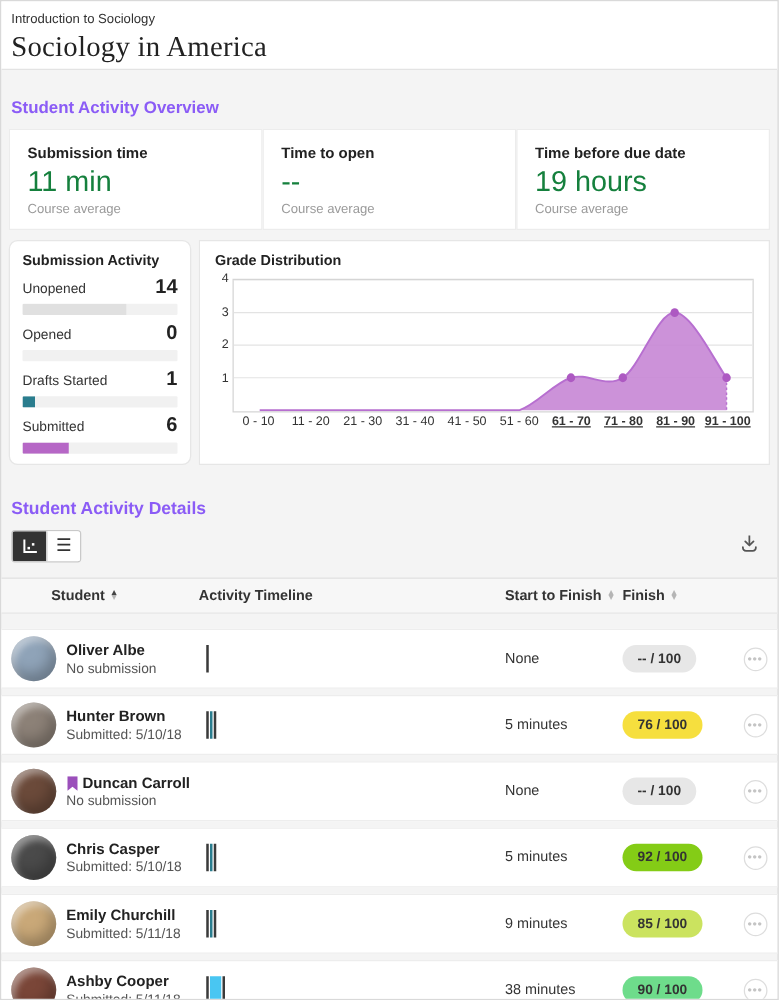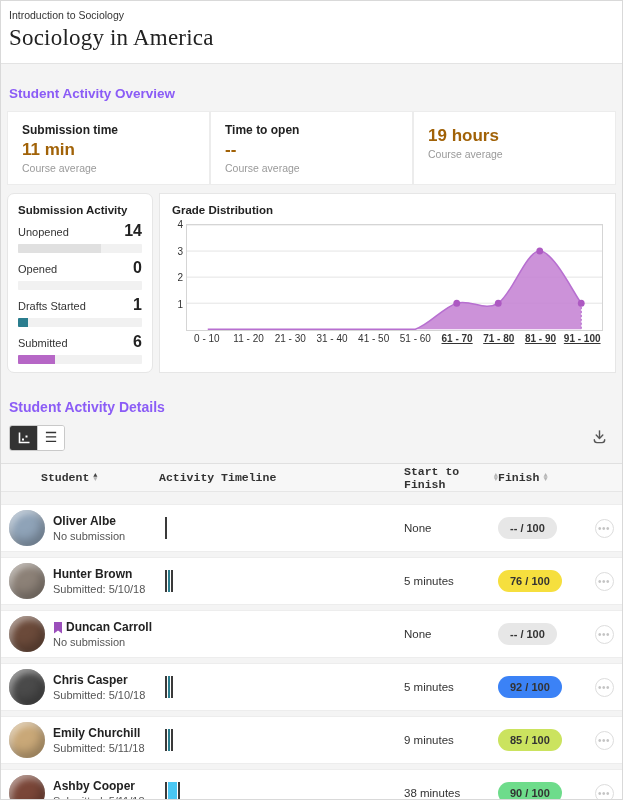--- a/index.html
+++ b/index.html
@@ -6,39 +6,39 @@
   html,body { width:623px; height:800px; overflow:hidden; }
   body {
     font-family:"Liberation Sans", sans-serif;
     background:#f4f4f4;
     color:#333;
     border:1px solid #d9d9d9;
   }
   
   .page-header {
     background:#fff;
-    padding:8px 8px 12px 8px;
+    padding:8px 8px 4px 8px;
     border-bottom:1px solid #e3e3e3;
   }
   .breadcrumb { font-size:10.5px; color:#333; margin-bottom:4px; }
   .page-title {
     font-family:"Liberation Serif", serif;
     font-size:23px; font-weight:400; color:#222; letter-spacing:.2px;
   }
   
   .content { padding:0 6px; }
   .section-title { font-size:13.5px; font-weight:bold; color:#8b5cf6; }
   .overview-title { margin:22px 2px 10px 2px; }
   .stat-cards { display:flex; gap:0; }
   .stat-card {
     flex:1; background:#fff; border:1px solid #ececec;
     padding:11px 14px 10px 14px; min-height:68px;
   }
   .stat-label { font-size:12px; font-weight:bold; color:#222; }
-  .stat-value { font-size:17px; font-weight:700; color:#a16207; margin:3px 0 2px 0; }
+  .stat-value { font-size:23px; font-weight:400; color:#15803d; margin:3px 0 2px 0; }
   .stat-caption { font-size:10.5px; color:#9a9a9a; }
   
   .panels { display:flex; gap:6px; margin-top:8px; }
   .panel { background:#fff; border:1px solid #e6e6e6; }
   .panel-title { font-size:11.5px; font-weight:bold; color:#222; }
   .submission-panel { width:146px; padding:10px 10px 8px 10px;border-radius:7px; }
   .activity-row { margin-top:6px; }
   .activity-line { display:flex; justify-content:space-between; align-items:baseline; }
   .activity-label { font-size:11px; color:#333; }
   .activity-value { font-size:16px; font-weight:bold; color:#222; }
@@ -72,21 +72,20 @@
   .tbl-header {
     display:grid;
     grid-template-columns:150px 245px 94px 88px 1fr;
     align-items:center;
     border-top:1px solid #e0e0e0;
     border-bottom:1px solid #e6e6e6;
     background:#f7f7f7;
     height:29px;
     padding-left:8px;
     margin:12px -6px;
-    font-family:Liberation Mono, monospace;
   }
   .th { font-size:11.5px; font-weight:bold; color:#333; display:flex; align-items:center; gap:4px; }
   .th-student { padding-left:32px; }
   .sort-icon { display:flex; flex-direction:column; line-height:0; }
   .sort-icon span { font-size:7px; line-height:.55; color:#b5b5b5; }
   .sort-icon .on { color:#444; }
   .table-row {
     display:grid;
     grid-template-columns:150px 245px 94px 88px 1fr;
     align-items:center;
@@ -140,20 +139,21 @@
       <div class="stat-label">Submission time</div>
       <div class="stat-value">11 min</div>
       <div class="stat-caption">Course average</div>
     </div>
     <div class="stat-card">
       <div class="stat-label">Time to open</div>
       <div class="stat-value">--</div>
       <div class="stat-caption">Course average</div>
     </div>
     <div class="stat-card">
+      <div class="stat-label">Time before due date</div>
       <div class="stat-value">19 hours</div>
       <div class="stat-caption">Course average</div>
     </div>
   </div>
 
   <div class="panels">
     <div class="panel submission-panel">
       <div class="panel-title">Submission Activity</div>
       <div id="activity-rows">
           <div class="activity-row">
@@ -359,21 +359,21 @@
             </div>
             <div class="student-status">Submitted: 5/10/18</div>
           </div>
         </div>
         <div class="timeline-cell">
           <div class="tl-tick" style="background: rgb(58, 58, 58);"></div>
           <div class="tl-tick" style="background: rgb(42, 125, 142);"></div>
           <div class="tl-tick" style="background: rgb(58, 58, 58);"></div>
         </div>
         <div class="start-cell">5 minutes</div>
-        <div><span class="grade-pill" style="background: #3b82f6;">92 / 100</span></div>
+        <div><span class="grade-pill" style="background: #84cc16;">92 / 100</span></div>
         <div class="more-cell">
           <div class="more-btn">•••</div>
         </div>
       </div>
       <div class="table-row">
         <div class="student-cell">
           <div class="avatar" style="background: radial-gradient(circle at 35% 30%, rgb(201, 168, 120), rgb(201, 168, 120));"></div>
           <div>
             <div class="name-line">
               <span class="student-name">Emily Churchill</span>

